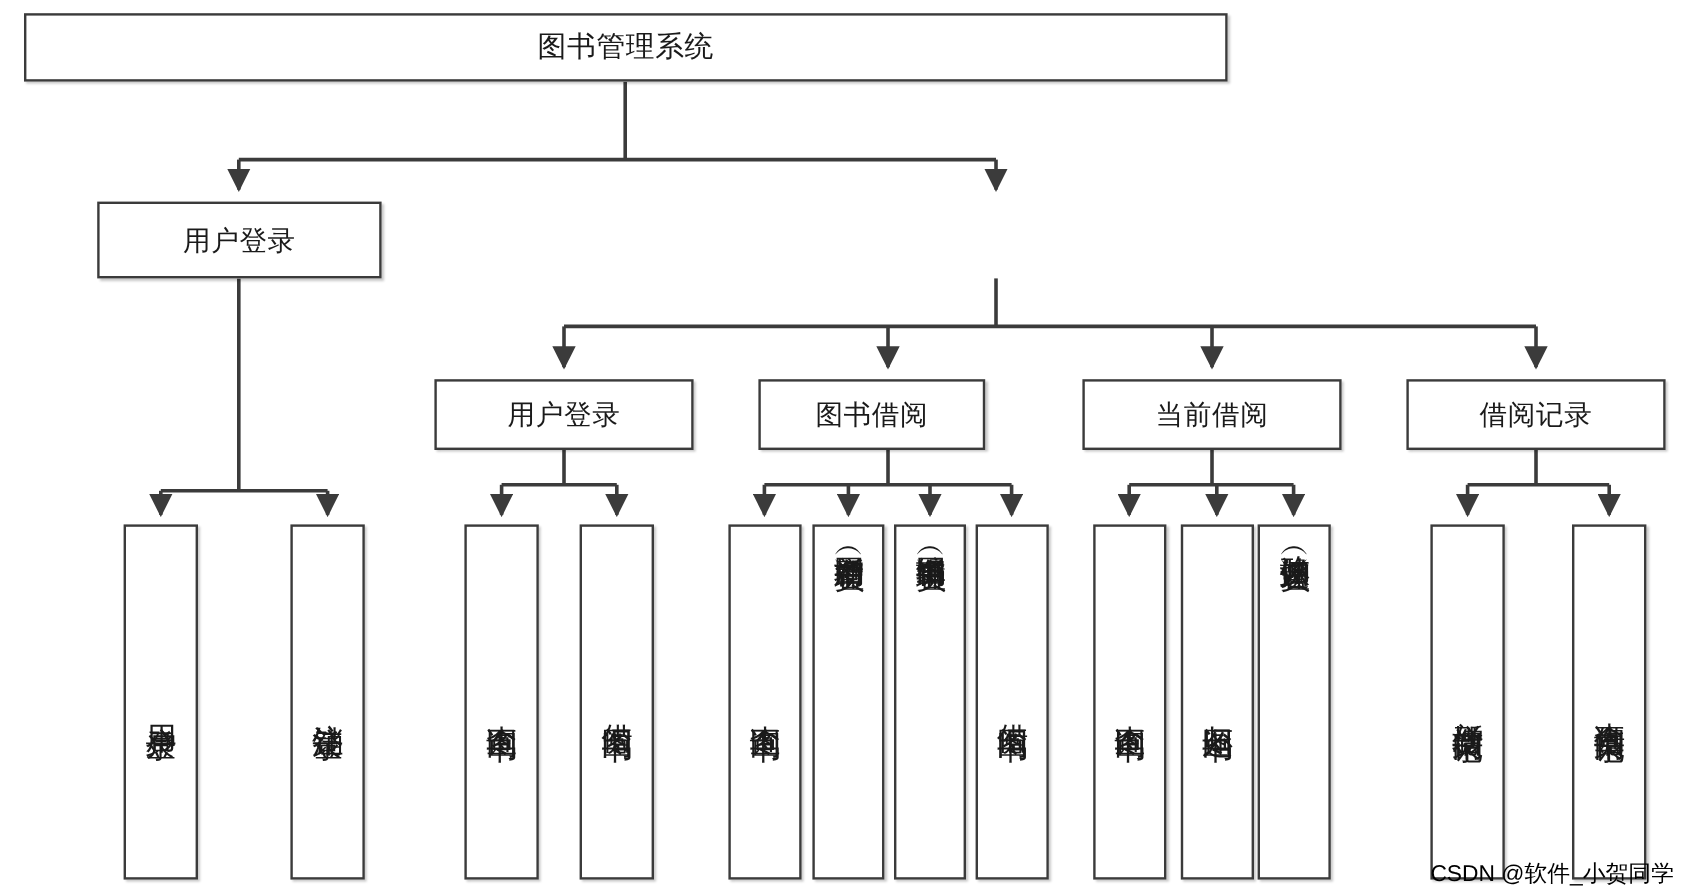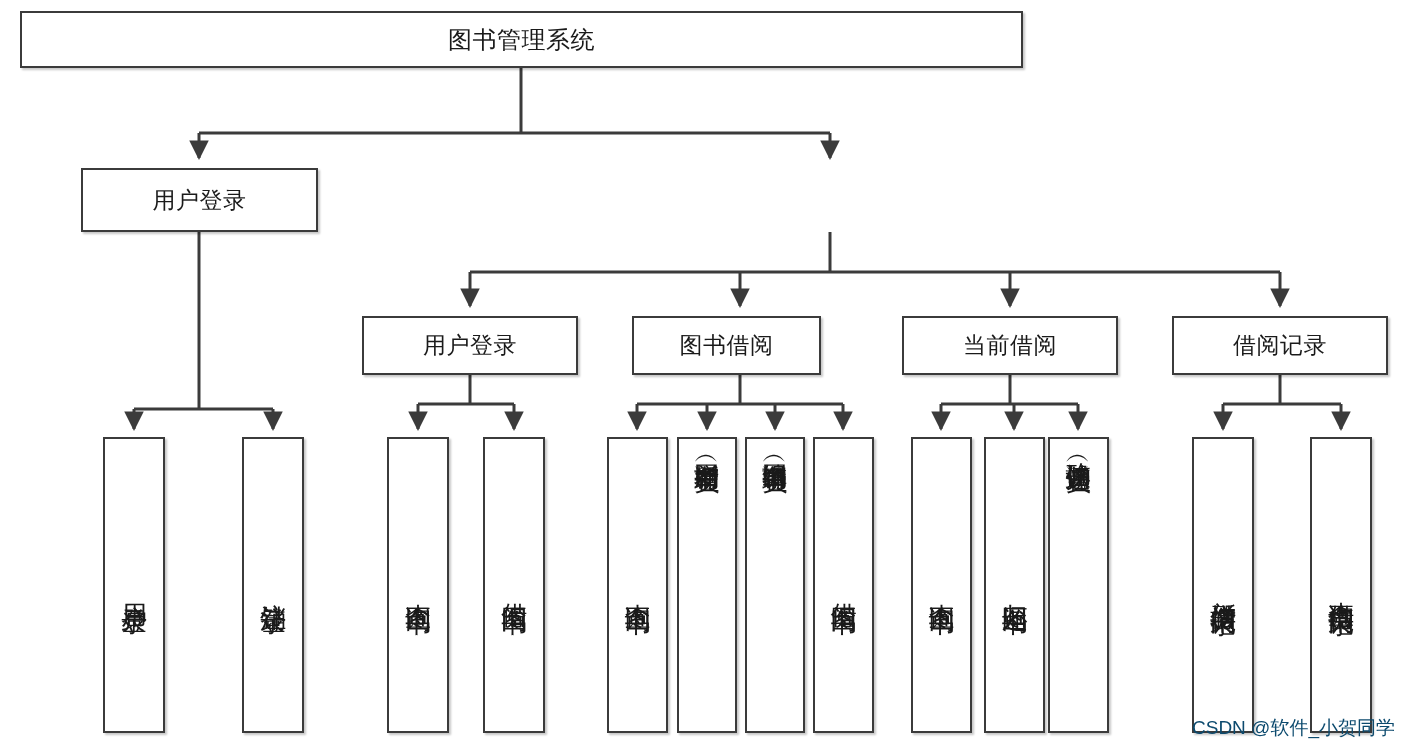--- a/index.html
+++ b/index.html
@@ -58,21 +58,21 @@
     letter-spacing: 2px;
     white-space: nowrap;
     margin: 0 auto;
   }
   .node.vertical.tall .label {
     font-size: 25px;
     letter-spacing: 1px;
   }
   .watermark {
     position: absolute;
-    color: #0c4a6e;
+    color: #000000;
     font-size: 19px;
     white-space: nowrap;
     z-index: 5;
     font-family: "Liberation Sans", "DejaVu Sans", sans-serif;
   }
 </style>
 </head>
 <body>
 
 <div id="canvas">

